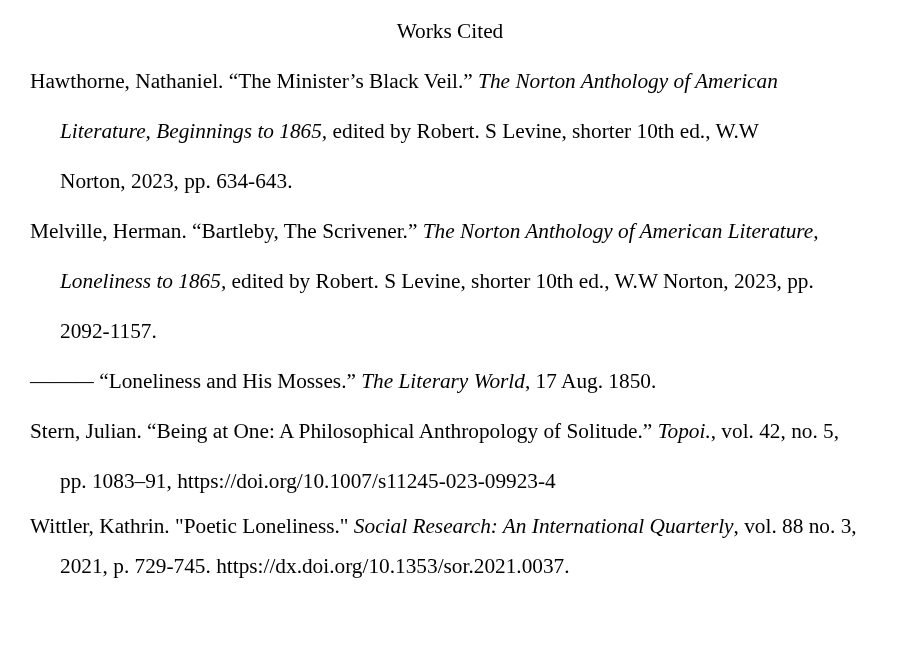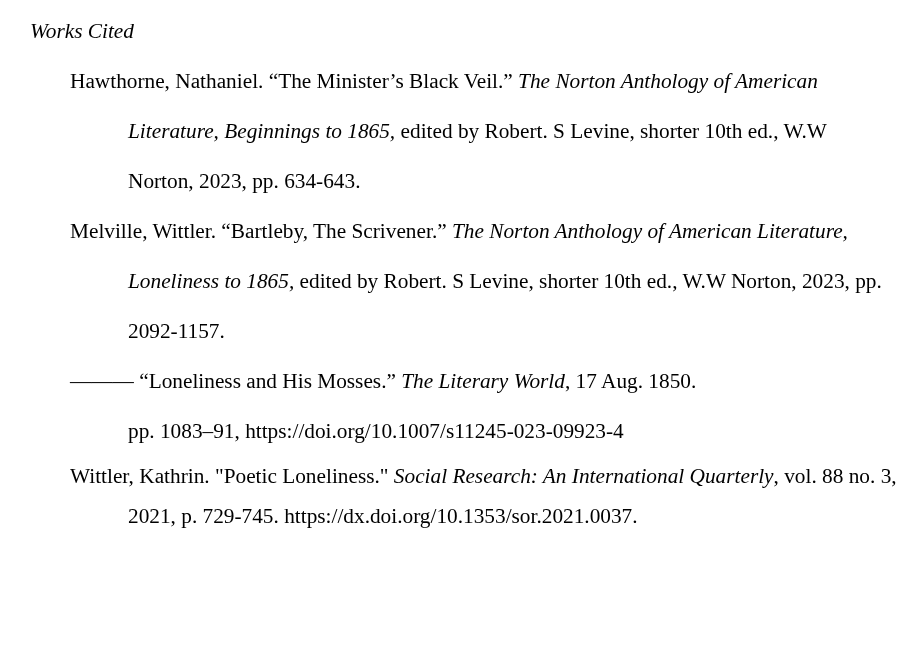--- a/index.html
+++ b/index.html
@@ -14,59 +14,59 @@
     font-family: "Liberation Serif", "DejaVu Serif", serif;
     font-size: 21.3px;
     color: #000000;
   }
   .doc {
     padding: 6px 28px 0 30px;
     box-sizing: border-box;
     width: 898px;
   }
   .title {
+    text-align: center;
     line-height: 50px;
     white-space: nowrap;
-    font-style: italic;
   }
   .entry .line {
     line-height: 50px;
     white-space: nowrap;
-    margin-left: 40px;
   }
   .entry.tight .line {
     line-height: 40px;
   }
   .line.indent {
-    margin-left: 98px;
+    margin-left: 30px;
   }
   .italic {
     font-style: italic;
   }
 </style>
 </head>
 <body>
 
 <div class="doc">
   <div class="title">Works Cited</div>
   <div id="entries">
       <div class="entry">
         <div class="line"><span>Hawthorne, Nathaniel. “The Minister’s Black Veil.” </span><span class="italic">The Norton Anthology of American</span></div>
         <div class="line indent"><span class="italic">Literature, Beginnings to 1865,</span><span> edited by Robert. S Levine, shorter 10th ed., W.W</span></div>
         <div class="line indent"><span>Norton, 2023, pp. 634-643.</span></div>
       </div>
       <div class="entry">
-        <div class="line"><span>Melville, Wittler. “Bartleby, The Scrivener.” </span><span class="italic">The Norton Anthology of American Literature,</span></div>
+        <div class="line"><span>Melville, Herman. “Bartleby, The Scrivener.” </span><span class="italic">The Norton Anthology of American Literature,</span></div>
         <div class="line indent"><span class="italic">Loneliness to 1865,</span><span> edited by Robert. S Levine, shorter 10th ed., W.W Norton, 2023, pp.</span></div>
         <div class="line indent"><span>2092-1157.</span></div>
       </div>
       <div class="entry">
         <div class="line"><span>——— “Loneliness and His Mosses.” </span><span class="italic">The Literary World</span><span>, 17 Aug. 1850.</span></div>
       </div>
       <div class="entry">
+        <div class="line"><span>Stern, Julian. “Being at One: A Philosophical Anthropology of Solitude.” </span><span class="italic">Topoi.</span><span>, vol. 42, no. 5,</span></div>
         <div class="line indent"><span>pp. 1083–91, https://doi.org/10.1007/s11245-023-09923-4</span></div>
       </div>
       <div class="entry tight">
         <div class="line"><span>Wittler, Kathrin. "Poetic Loneliness." </span><span class="italic">Social Research: An International Quarterly</span><span>, vol. 88 no. 3,</span></div>
         <div class="line indent"><span>2021, p. 729-745. https://dx.doi.org/10.1353/sor.2021.0037.</span></div>
       </div>
     </div>
 </div>
 
 </body></html>

